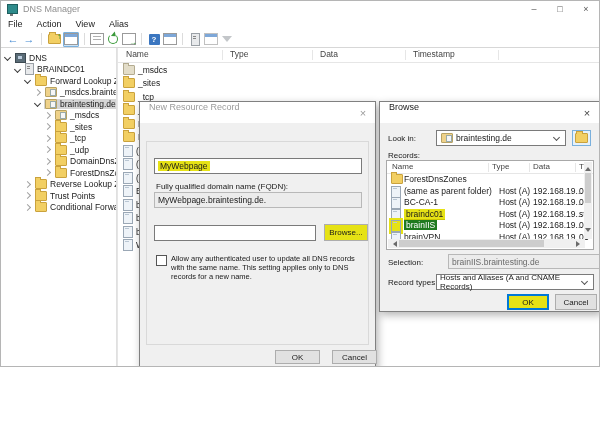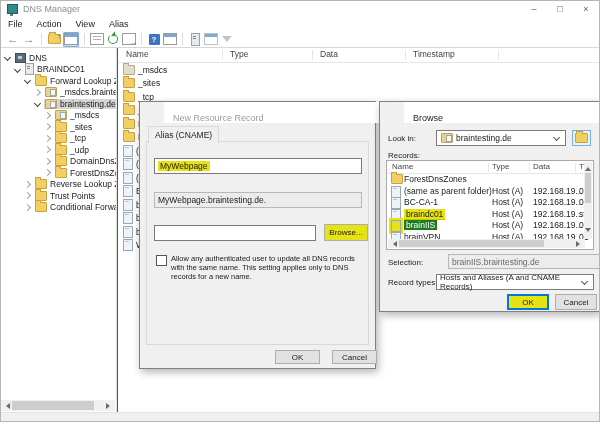--- a/index.html
+++ b/index.html
@@ -1,16 +1,16 @@
 <!DOCTYPE html>
 <html><head>
 <meta charset="utf-8">
 <style>
   html,body{margin:0;padding:0;background:#fff;}
-  .screen{position:relative;width:600px;height:422px;background:#a21caf;
+  .screen{position:relative;width:600px;height:367px;background:#e5e5e5;
     font-family:"Liberation Sans",sans-serif;font-size:8.5px;color:#1a1a1a;
     overflow:hidden;box-sizing:border-box;border:1px solid #b5b5b5;}
   
   .titlebar{position:absolute;left:0;top:0;width:100%;height:15px;background:#fff;display:flex;align-items:center;}
   .appicon{width:9px;height:8px;margin:0 5px 0 6px;background:#2e8b8b;border:1px solid #1d5f5f;position:relative;}
   .appicon::after{content:"";position:absolute;left:2px;bottom:-3px;width:3px;height:2px;background:#777;}
   .apptitle{color:#8f8f8f;font-size:9px;}
   .wincontrols{position:absolute;right:0;top:0;height:15px;display:flex;}
   .wbtn{width:26px;height:15px;display:flex;align-items:center;justify-content:center;color:#5a5a5a;font-size:9px;}
   .menubar{position:absolute;left:0;top:15px;width:100%;height:15px;background:#fff;display:flex;align-items:center;font-size:9px;color:#222;}
@@ -64,21 +64,21 @@
   
   .hscroll{position:absolute;background:#f0f0f0;display:flex;align-items:center;}
   .sarrow{width:0;height:0;border:3px solid transparent;}
   .sarrow.left{border-right:4px solid #6a6a6a;margin:0 2px;}
   .sarrow.right{border-left:4px solid #6a6a6a;margin:0 2px;}
   .sarrow.up{border-bottom:4px solid #6a6a6a;margin:2px auto;}
   .sarrow.down{border-top:4px solid #6a6a6a;margin:2px auto;}
   .sthumb{height:9px;background:#cdcdcd;}
   
   .dlg{position:absolute;background:#f0f0f0;border:1px solid #808080;box-shadow:2px 3px 8px rgba(0,0,0,.3);box-sizing:border-box;}
-  .dtitle{position:absolute;left:0;top:0;width:100%;height:21px;background:#fff;display:flex;align-items:flex-end;margin-left:24px;}
+  .dtitle{position:absolute;left:0;top:0;width:100%;height:21px;background:#fff;display:flex;align-items:flex-start;}
   .dtitle .ttext{margin-left:9px;font-size:9px;}
   .dclose{position:absolute;right:0;top:0;width:24px;height:21px;display:flex;align-items:center;justify-content:center;font-size:11px;}
   .dlg1{left:138px;top:100px;width:237px;height:268px;z-index:10;}
   .dlg1 .ttext,.dlg1 .dclose{color:#9b9b9b;}
   .dlg2{left:378px;top:100px;width:221px;height:211px;z-index:20;}
   .dlg2 .ttext{color:#222;} .dlg2 .dclose{color:#444;}
   .tab{position:absolute;left:8px;top:24px;height:16px;padding:0 6px;background:#f0f0f0;border:1px solid #d9d9d9;border-bottom:none;display:flex;align-items:center;z-index:2;color:#222;}
   .tabpage{position:absolute;left:6px;top:39px;right:6px;bottom:23px;border:1px solid #d9d9d9;background:#f0f0f0;}
   .dlbl{position:absolute;color:#1a1a1a;font-size:8px;white-space:nowrap;}
   .dinput{position:absolute;background:#fff;border:1px solid #7a7a7a;display:flex;align-items:center;padding-left:3px;box-sizing:border-box;font-size:8.5px;}
@@ -91,21 +91,21 @@
   .cblabel{position:absolute;font-size:7.5px;line-height:9px;color:#1a1a1a;}
   
   .combo{position:absolute;background:#fff;border:1px solid #7a7a7a;display:flex;align-items:center;box-sizing:border-box;font-size:8.5px;padding-left:3px;}
   .combo .chev{margin-left:auto;margin-right:6px;border-color:#555;transform:rotate(45deg);margin-top:-2px;}
   .upbtn{position:absolute;width:19px;height:16px;background:#e5f1fb;border:1px solid #7ab0dd;display:flex;align-items:center;justify-content:center;box-sizing:border-box;}
   .blist{position:absolute;left:6px;top:58px;width:208px;height:90px;background:#fff;border:1px solid #a8a8a8;box-sizing:border-box;}
   .bhead{position:absolute;left:0;top:0;width:100%;height:12px;border-bottom:1px solid #e6e6e6;}
   .bhead .hc{position:absolute;top:1px;color:#444;font-size:8px;}
   .brow{position:absolute;left:0;width:198px;height:11.5px;}
   .brow span{position:absolute;white-space:nowrap;top:1px;}
-  .bname{left:17px;} .btype{left:105px;text-align:center;} .bdata{left:146px;} .btime{left:192px;}
+  .bname{left:17px;} .btype{left:112px;text-align:center;} .bdata{left:146px;} .btime{left:192px;}
   .brow .ico{position:absolute;left:3px;top:1px;}
   .vscroll{position:absolute;right:1px;top:1px;width:8px;height:77px;background:#f0f0f0;}
   .vthumb{width:6px;height:30px;background:#cdcdcd;margin:1px auto;}
   .greenhl{background:#1e7a1e;color:#fff;padding:0 2px;}
   .yicon{background:#e6e215;outline:2px solid #e6e215;}
   .ylw{background:#e6e215;padding:0 2px;border-bottom:1px solid #c9c400;}
 </style>
 </head>
 <body>
 
@@ -321,25 +321,25 @@
       </div>
   </div>
 
   <div class="bottomstrip"></div>
 
   <div class="dlg dlg1">
     <div class="dtitle">
       <span class="ttext">New Resource Record</span>
       <span class="dclose">×</span>
     </div>
-    <div class="tab">Alias (CNAME)</div>
     <div class="tabpage"></div>
     <div class="dinput" style="left:14px;top:56px;width:208px;height:16px">
         <span class="hl">MyWebpage</span>
       </div>
+    <span class="dlbl" style="left:16px;top:80px">Fully qualified domain name (FQDN):</span>
     <div class="dinput ro" style="left:14px;top:90px;width:208px;height:16px">
         <span>MyWebpage.braintesting.de.</span>
       </div>
     <div class="dinput" style="left:14px;top:123px;width:162px;height:16px">
         <span></span>
       </div>
     <div class="btn yellow" style="left:184px;top:122px;width:44px;height:17px">Browse...</div>
     <span class="cb" style="left:16px;top:153px"></span>
     <span class="cblabel" style="left:31px;top:152px;width:196px">Allow any authenticated user to update all DNS records with the same name. This setting applies only to DNS records for a new name.</span>
     <div class="btn" style="left:135px;top:248px;width:45px;height:14px">OK</div>

